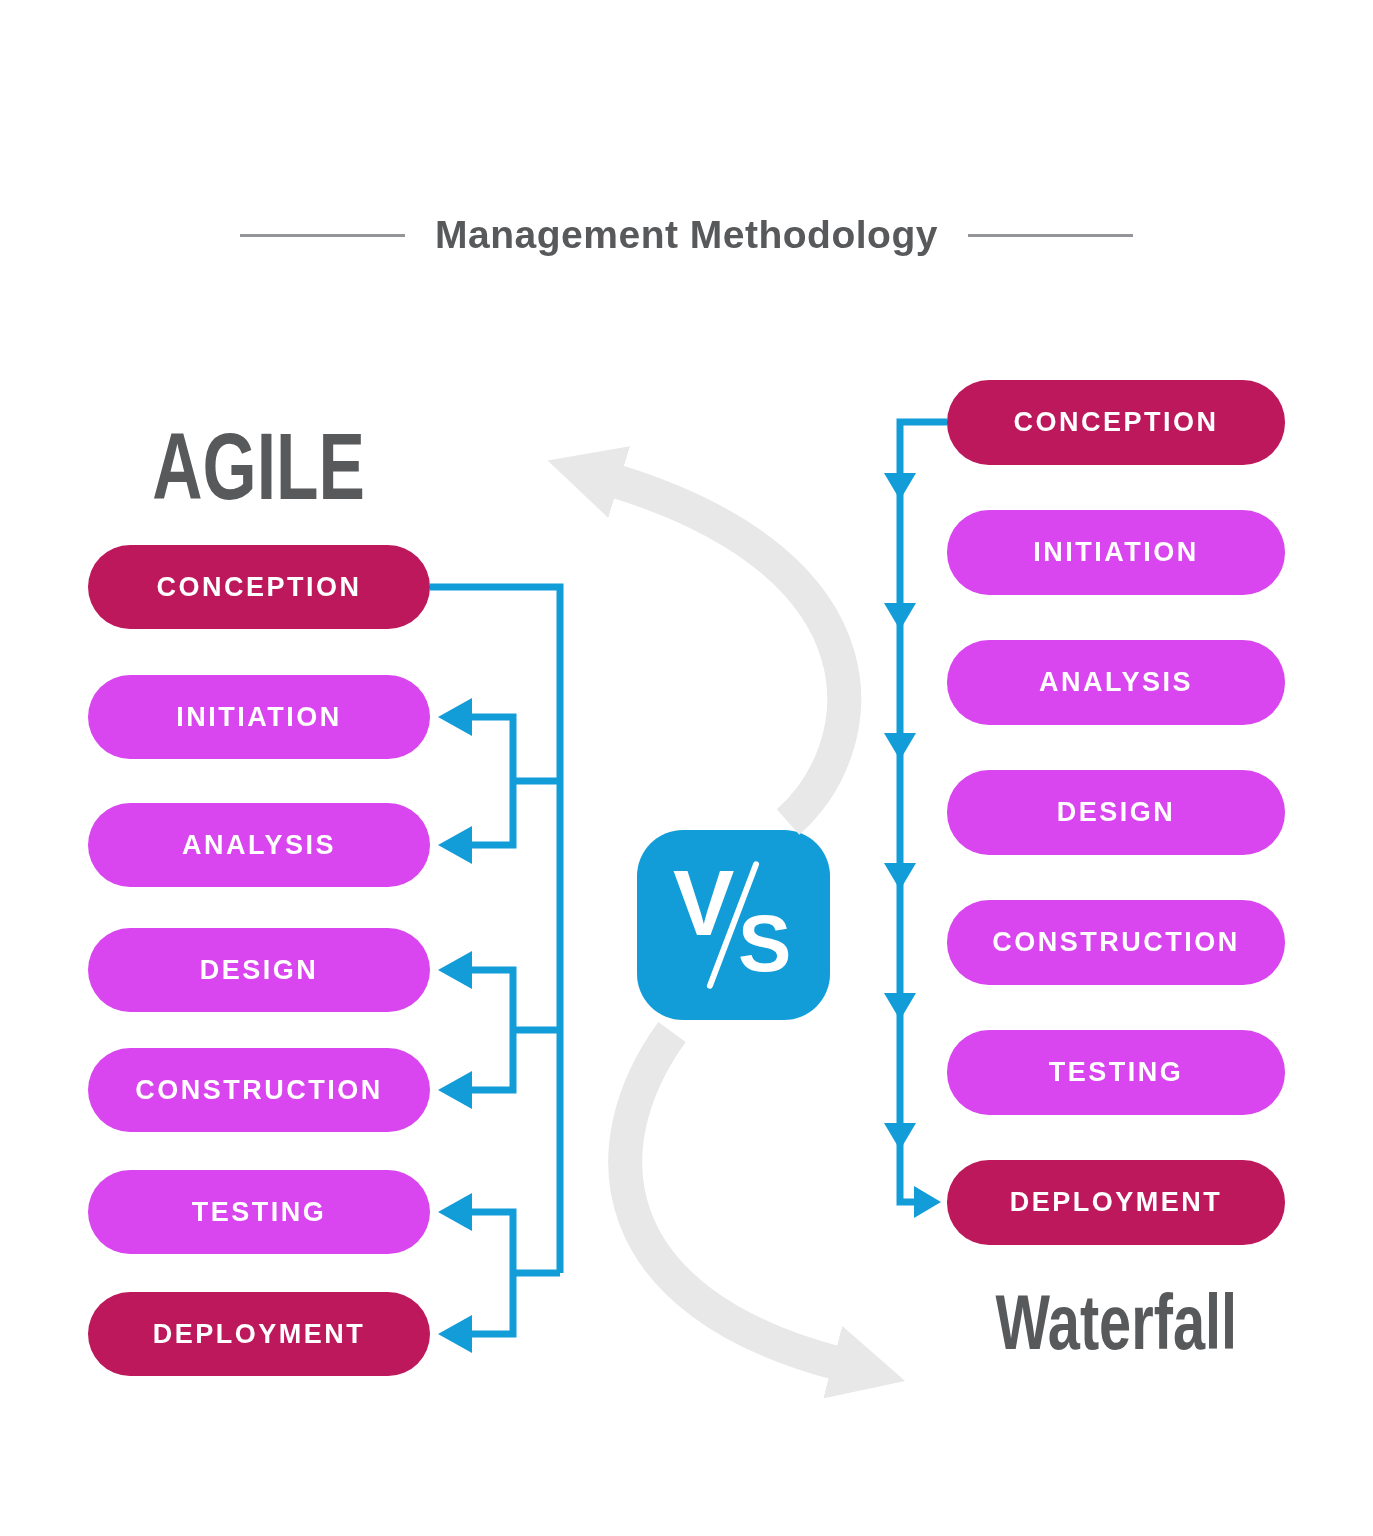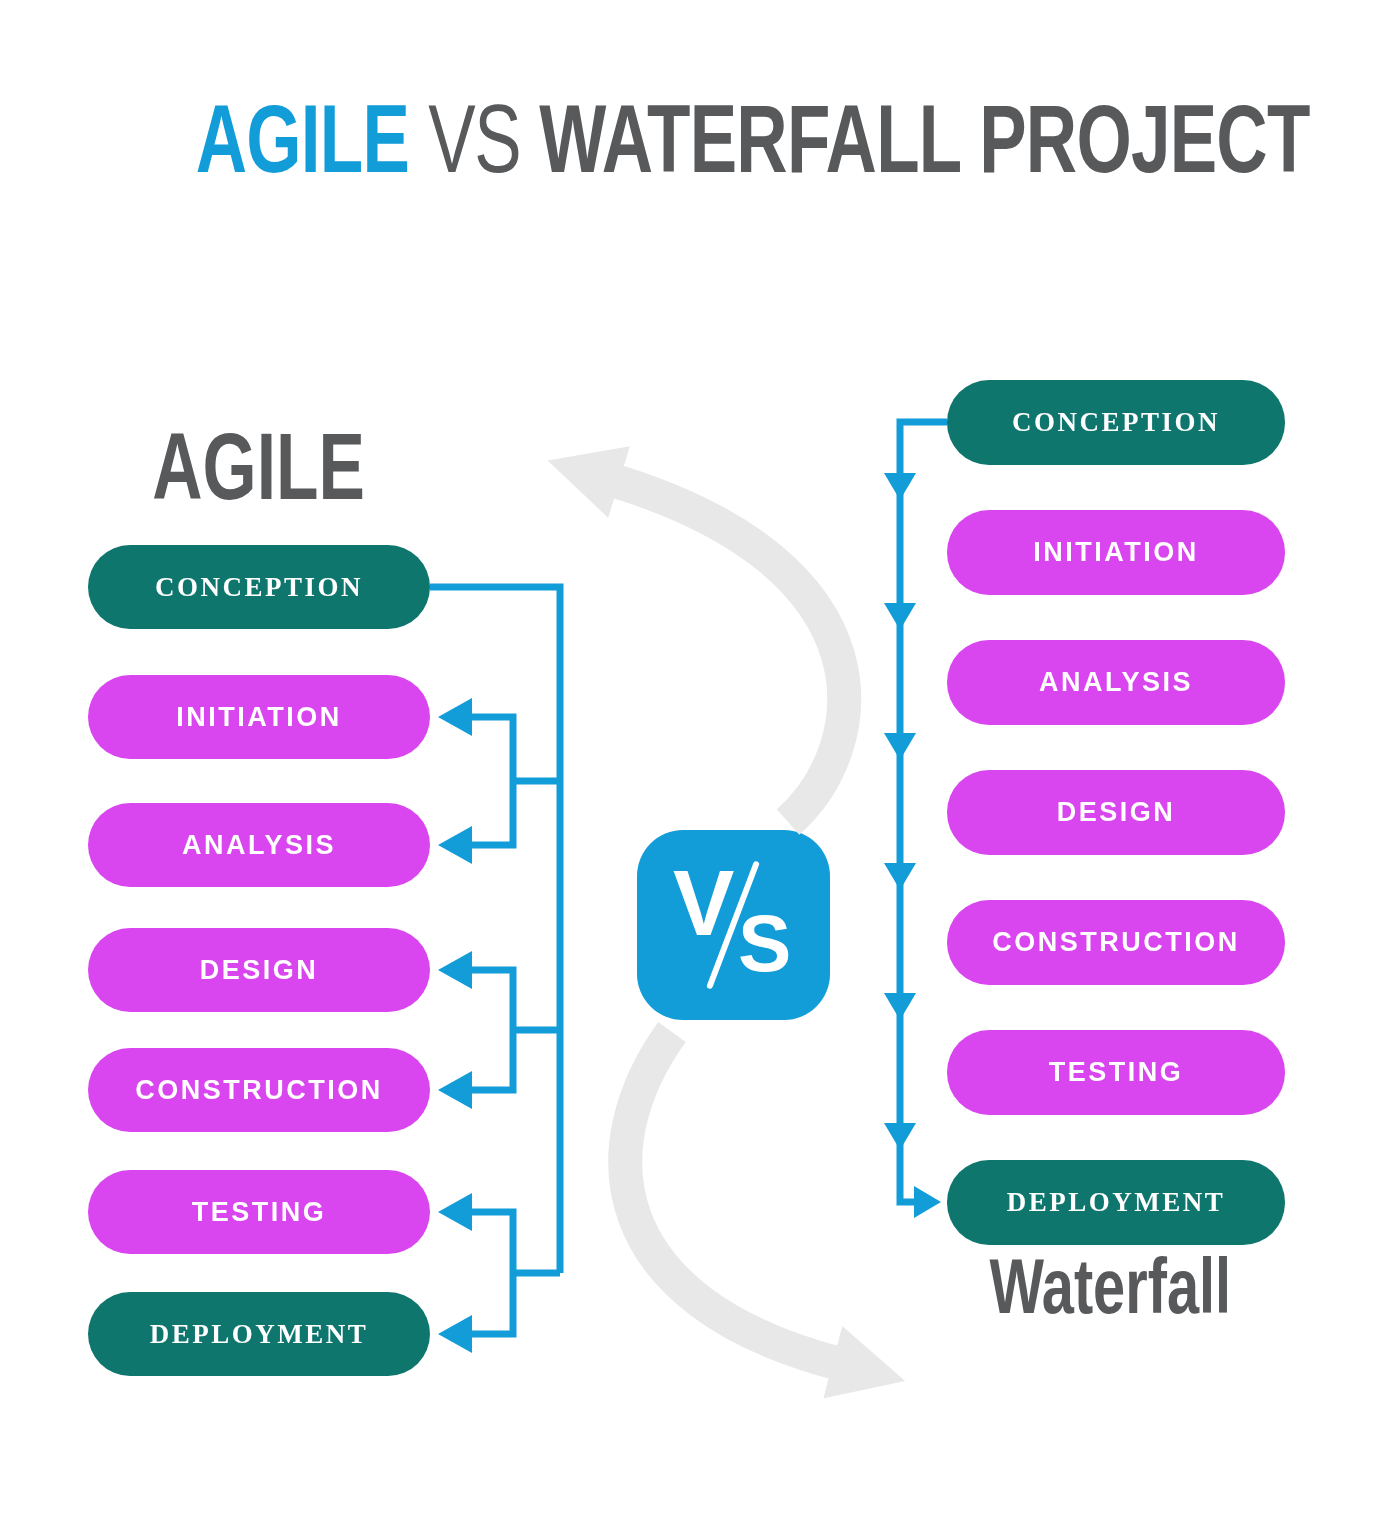--- a/index.html
+++ b/index.html
@@ -24,38 +24,38 @@
   .subtitle-line{width:165px;height:3px;background:#939598;}
   .subtitle-text{
     color:#58595B;font-size:39px;font-weight:700;letter-spacing:0.5px;line-height:1.2;
   }
   
   .agile-heading{
     position:absolute;left:88px;width:342px;top:420px;text-align:center;
     font-size:94px;font-weight:700;color:#58595B;line-height:1;white-space:nowrap;
   }
   .waterfall-heading{
-    position:absolute;left:947px;width:338px;top:1247px;line-height:1;
+    position:absolute;left:947px;width:338px;top:1283px;text-align:center;line-height:1;
   }
   .waterfall-heading .wf{
     font-size:78px;font-weight:700;color:#58595B;white-space:nowrap;
   }
   .waterfall-heading .wf-model{
     font-size:52px;font-weight:400;color:#6D6E71;margin-top:7px;white-space:nowrap;
   }
   
   .pill{
     position:absolute;height:84px;border-radius:42px;
     display:flex;align-items:center;justify-content:center;
     color:#fff;font-weight:700;font-size:27px;letter-spacing:2.5px;white-space:nowrap;
   }
   .pill.left{left:88px;width:342px;}
   .pill.right{left:947px;width:338px;height:85px;}
   .pill.gray{background:#d946ef;}
-  .pill.blue{background:#0f766e;font-family:Liberation Serif, serif;}
+  .pill.blue{background:#be185d;}
   
   .vs-box{
     position:absolute;left:637px;top:830px;width:193px;height:190px;
     background:#129DD9;border-radius:46px;
   }
   .vs-box .v{
     position:absolute;left:36px;top:27px;color:#fff;font-weight:700;
     font-size:92px;line-height:1;
   }
   .vs-box .s{
@@ -67,26 +67,26 @@
     border-radius:3px;transform:rotate(20.8deg);
   }
   
   .connector-layer{position:absolute;left:0;top:0;pointer-events:none;}
 </style>
 </head>
 <body>
 
 <div class="canvas">
 
-  <div class="title-row">
-    <div class="condense title-inner">
-      <span class="t-agile">AGILE</span><span class="t-vs">VS</span><span class="t-rest">WATERFALL PROJECT</span>
-    </div>
+
+  <div class="subtitle-row">
+    <div class="subtitle-line"></div>
+    <div class="subtitle-text">Management Methodology</div>
+    <div class="subtitle-line"></div>
   </div>
-
 
   <div class="agile-heading">
     <span class="condense">AGILE</span>
   </div>
 
   <div class="pill left blue" style="top:545px">
       <span>CONCEPTION</span>
     </div>
   <div class="pill left gray" style="top:675px">
       <span>INITIATION</span>

